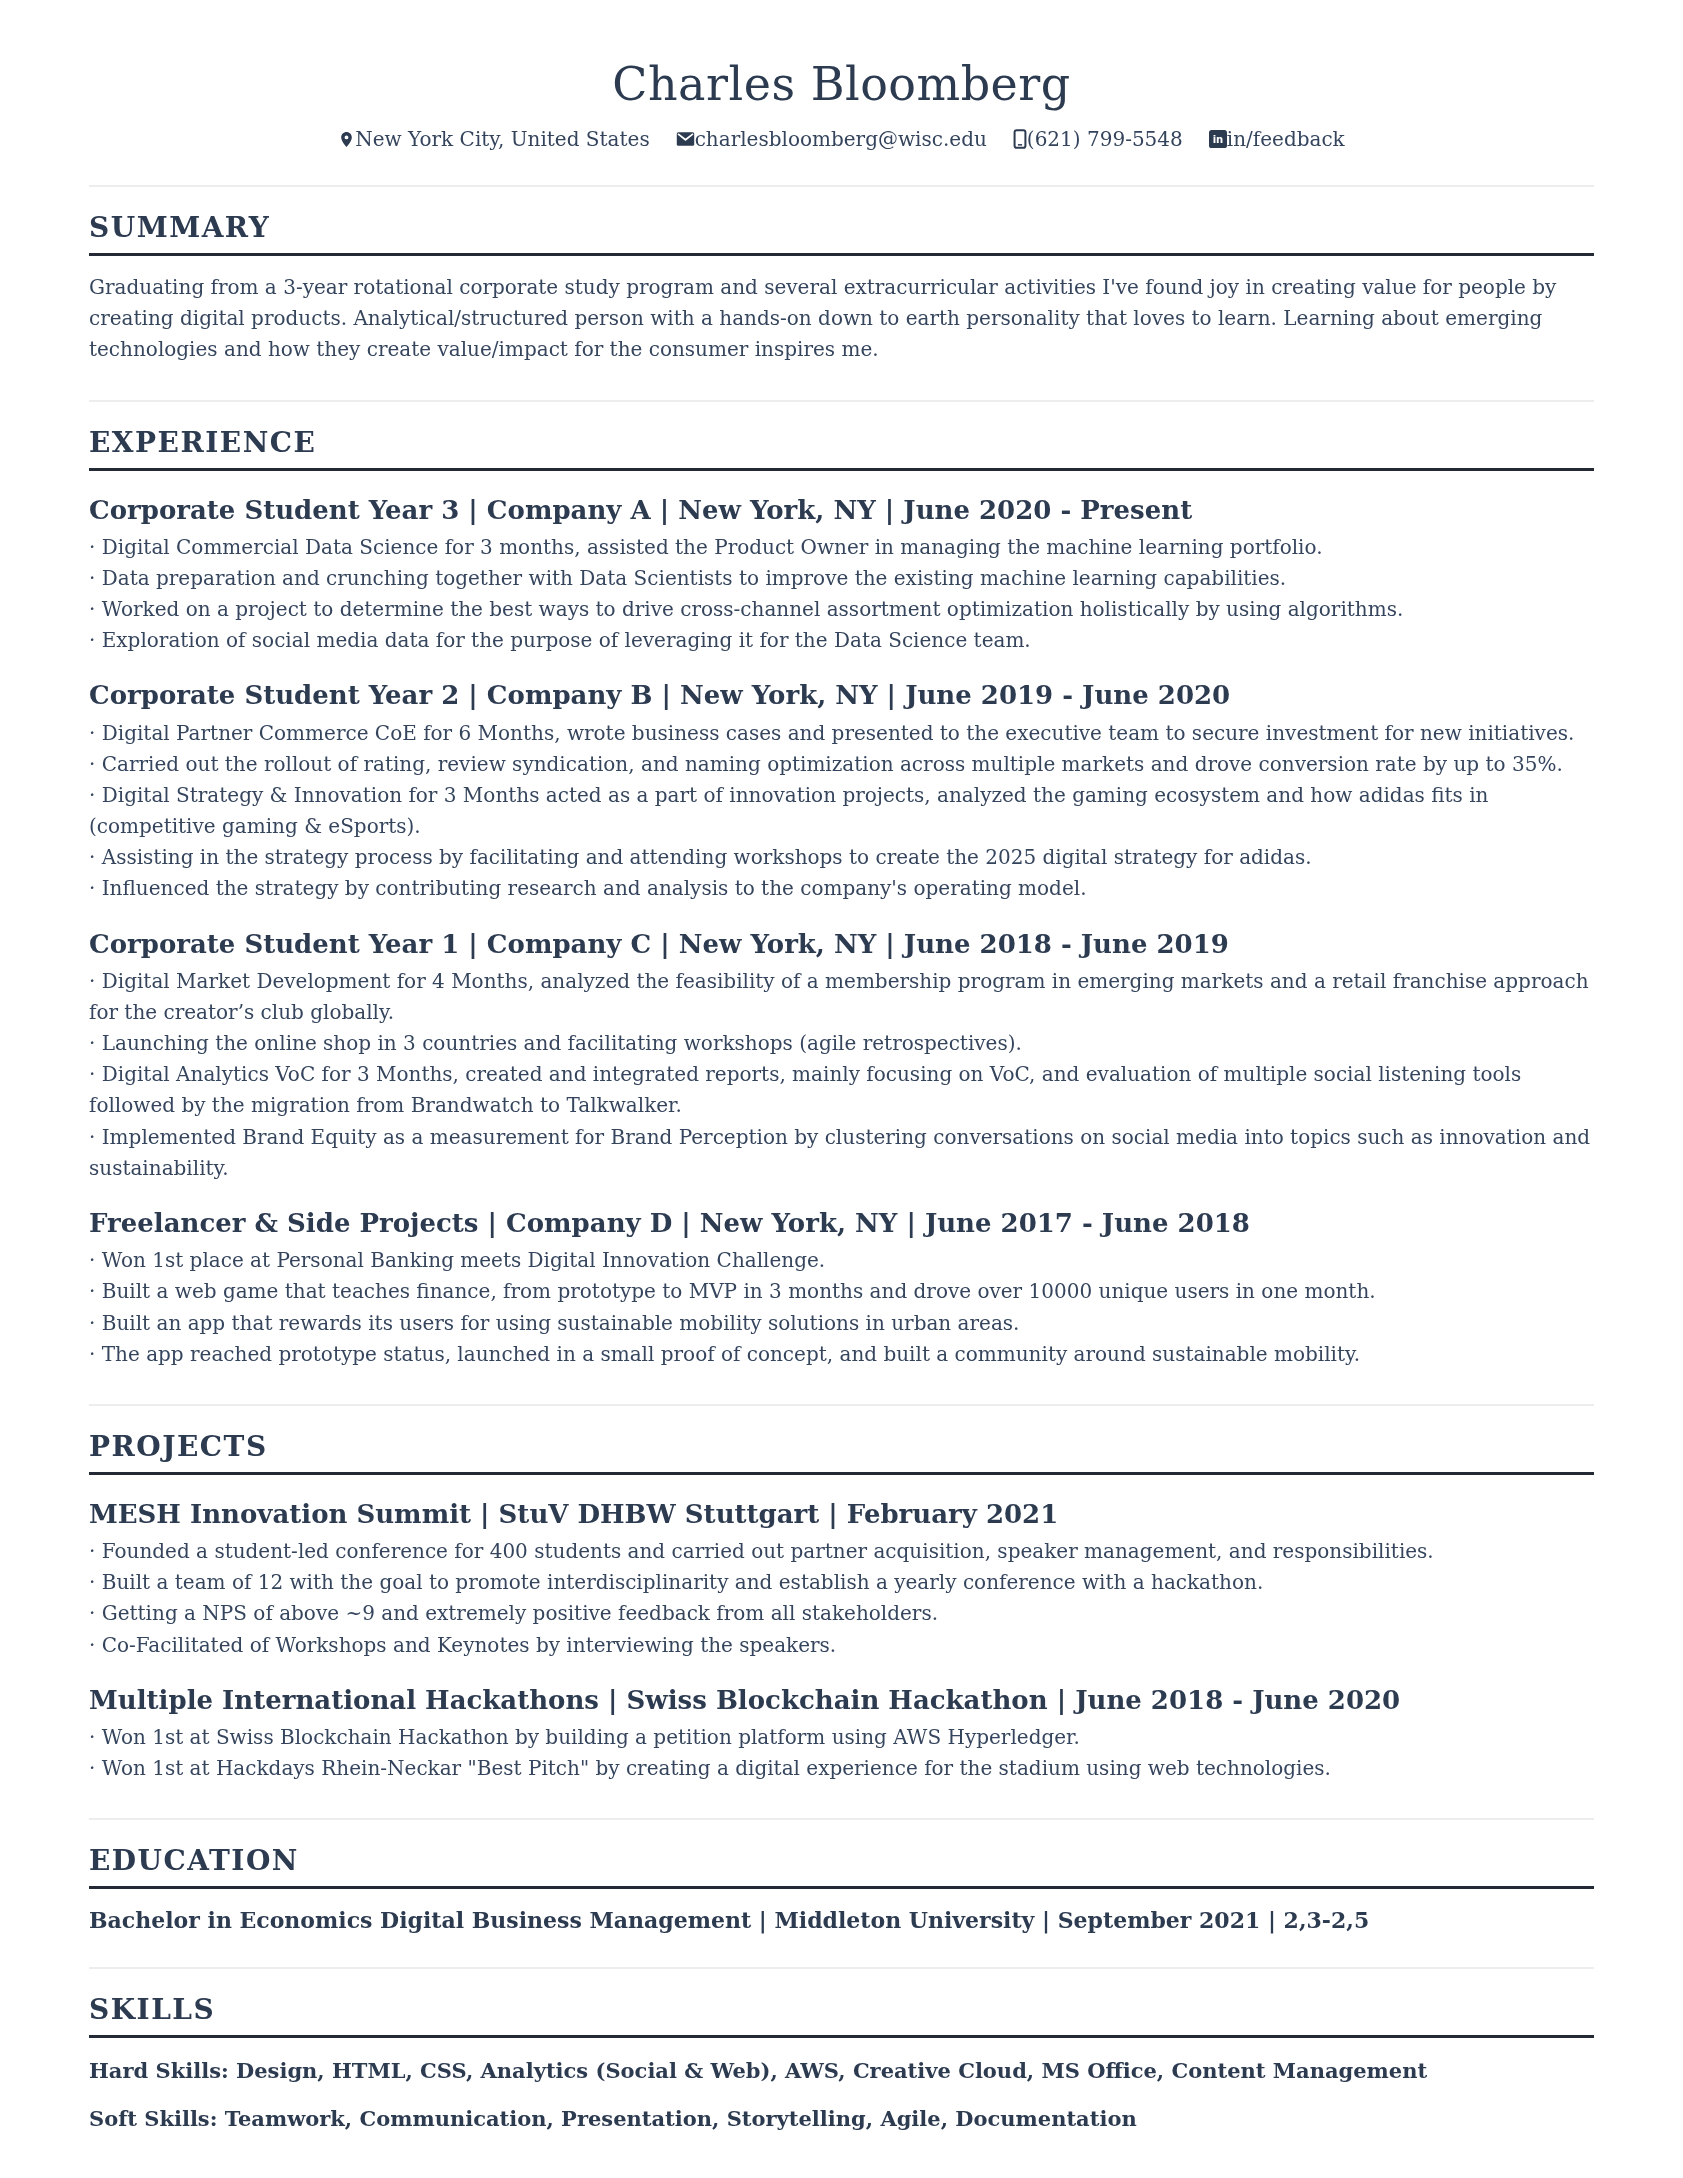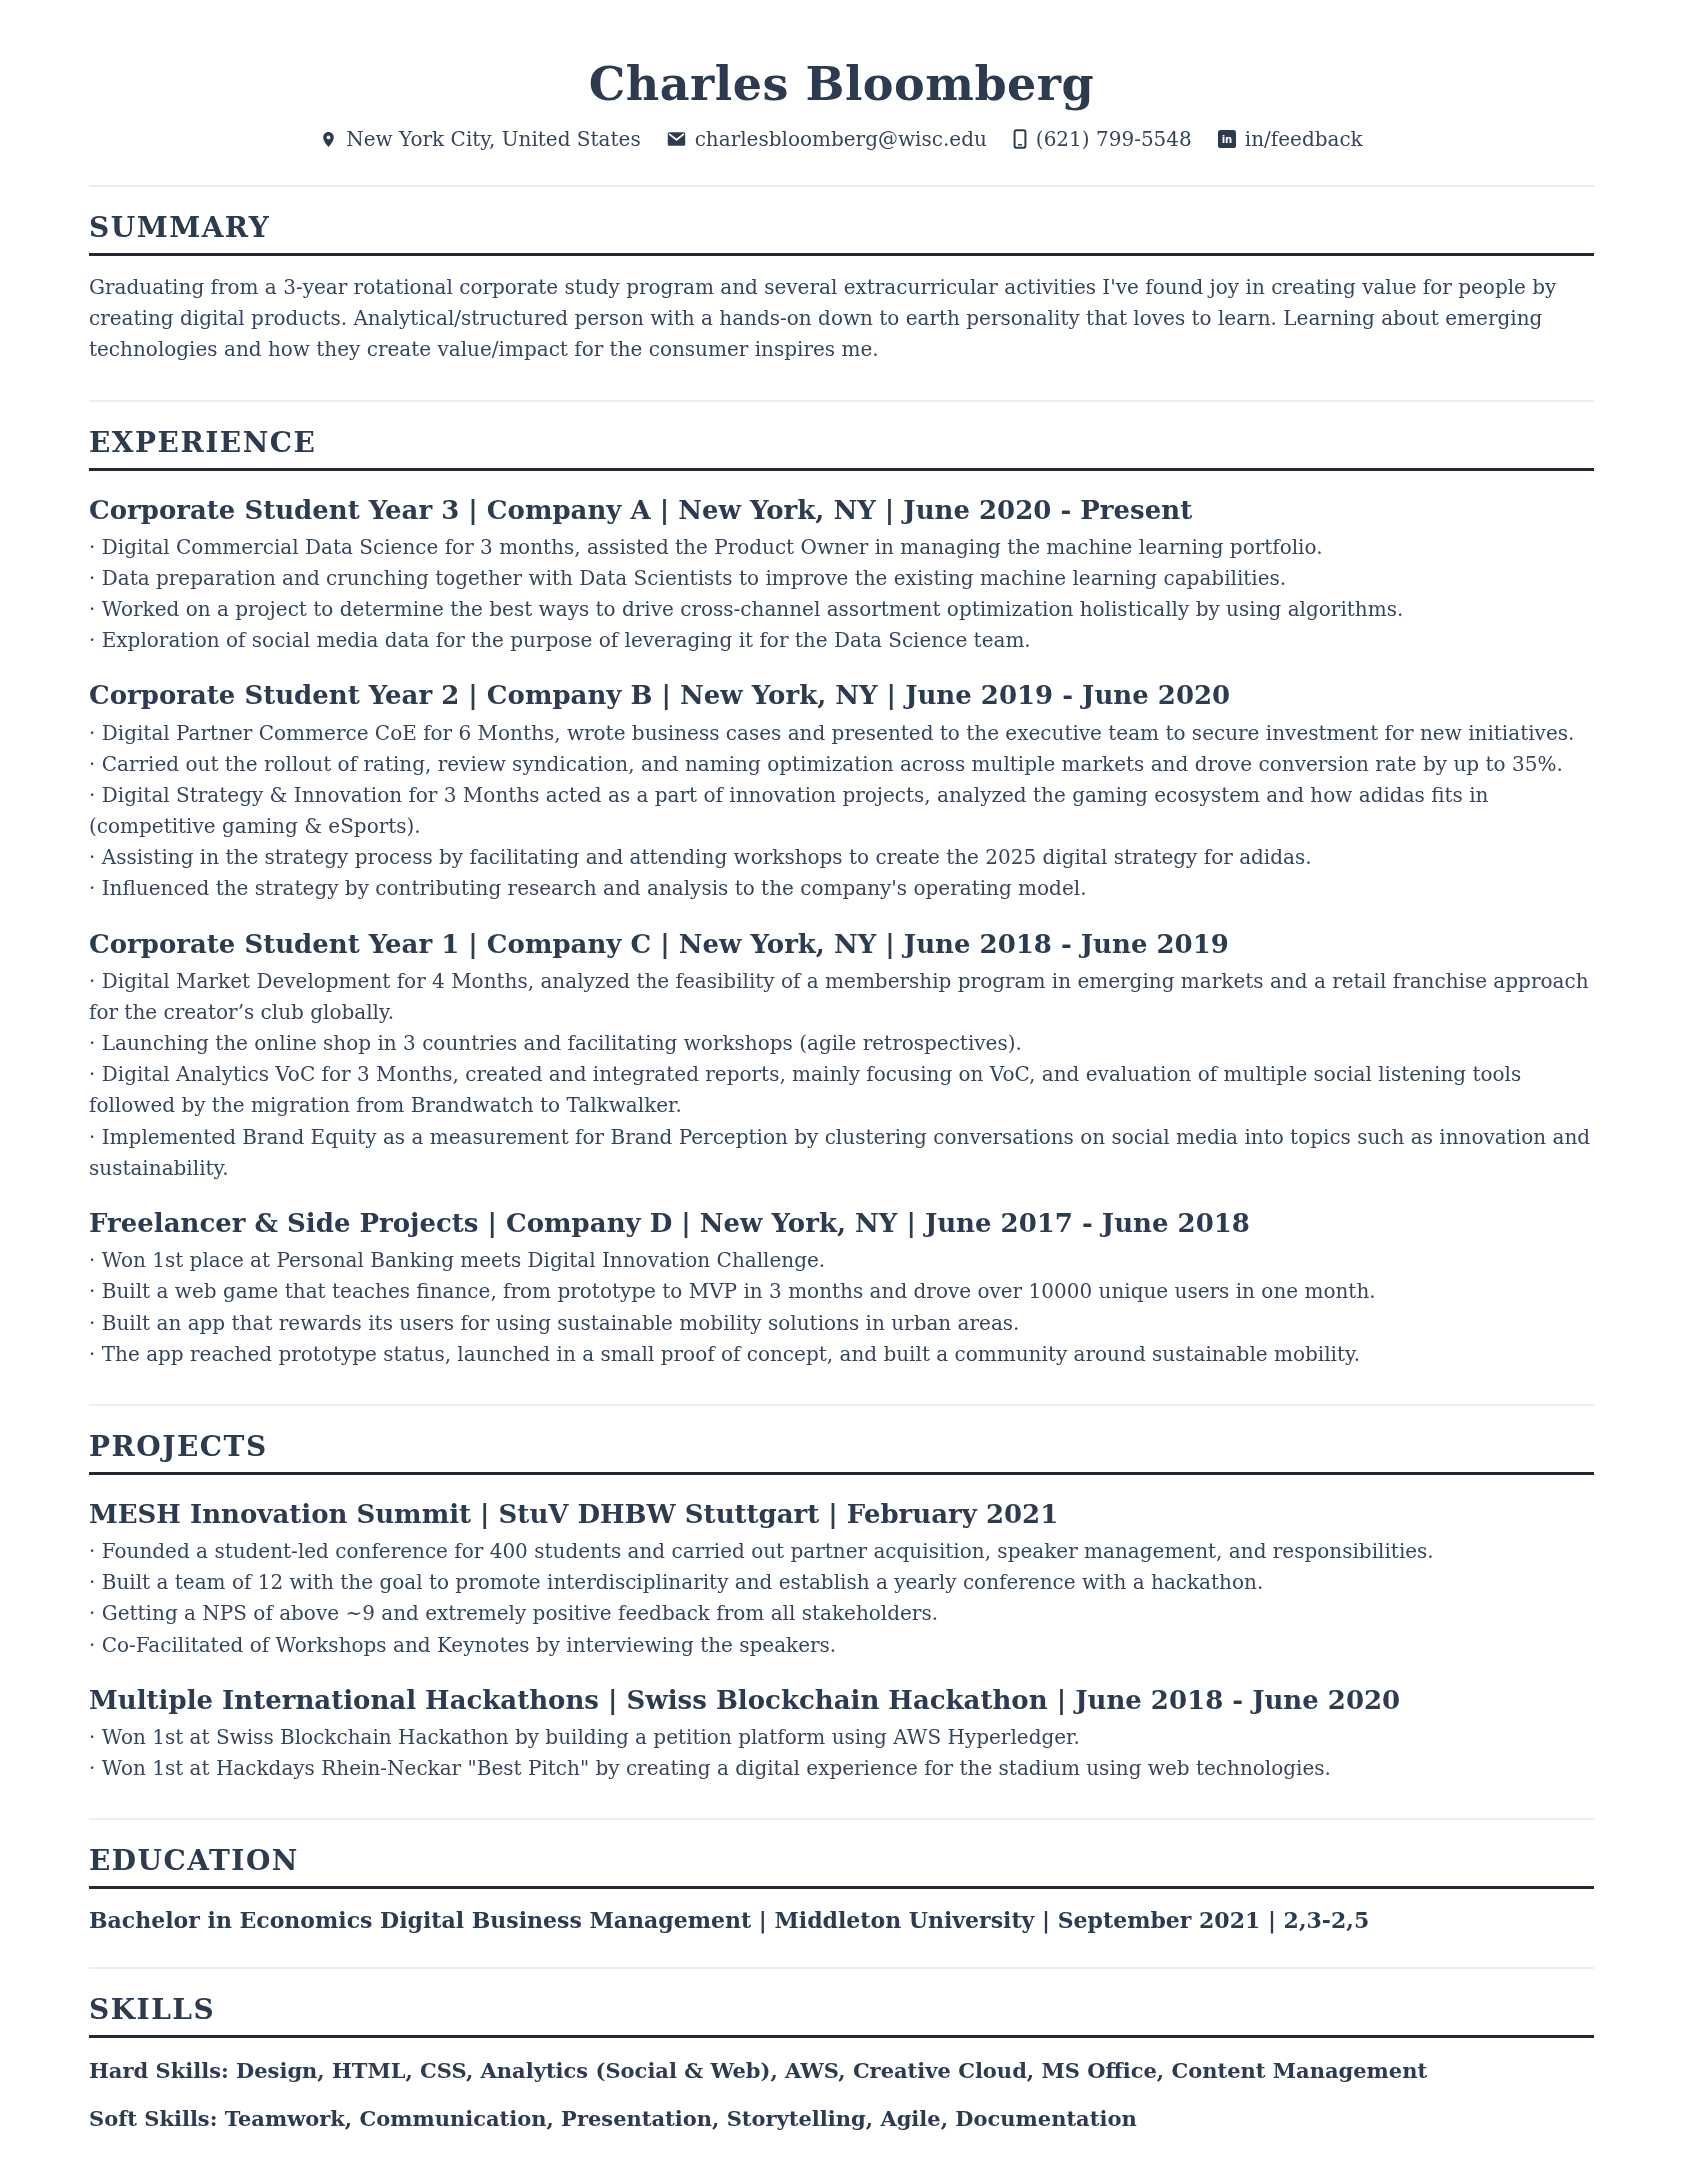--- a/index.html
+++ b/index.html
@@ -11,36 +11,36 @@
     min-height: 2178px;
     margin: 0 auto;
     background: #ffffff;
     padding: 57px 89px 119px;
   }
 
   .name {
     margin: 0;
     text-align: center;
     font-size: 46px;
-    font-weight: 700;
+    font-weight: 400;
     color: #2d3b51;
     letter-spacing: 0.5px;
   }
 
   .contact-row {
     display: flex;
     justify-content: center;
     align-items: center;
     flex-wrap: wrap;
     gap: 26px;
     margin-top: 16px;
     font-size: 20px;
     color: #34445c;
   }
-  .contact-item { display: inline-flex; align-items: center; gap: 9px; white-space: nowrap; }
+  .contact-item { display: inline-flex; align-items: center; white-space: nowrap; }
   .icon { display: inline-flex; align-items: center; line-height: 0; }
 
   .section {
     margin-top: 34px;
     border-top: 2px solid #ededed;
     padding-top: 24px;
   }
   .section-heading {
     margin: 0;
     font-size: 28px;

